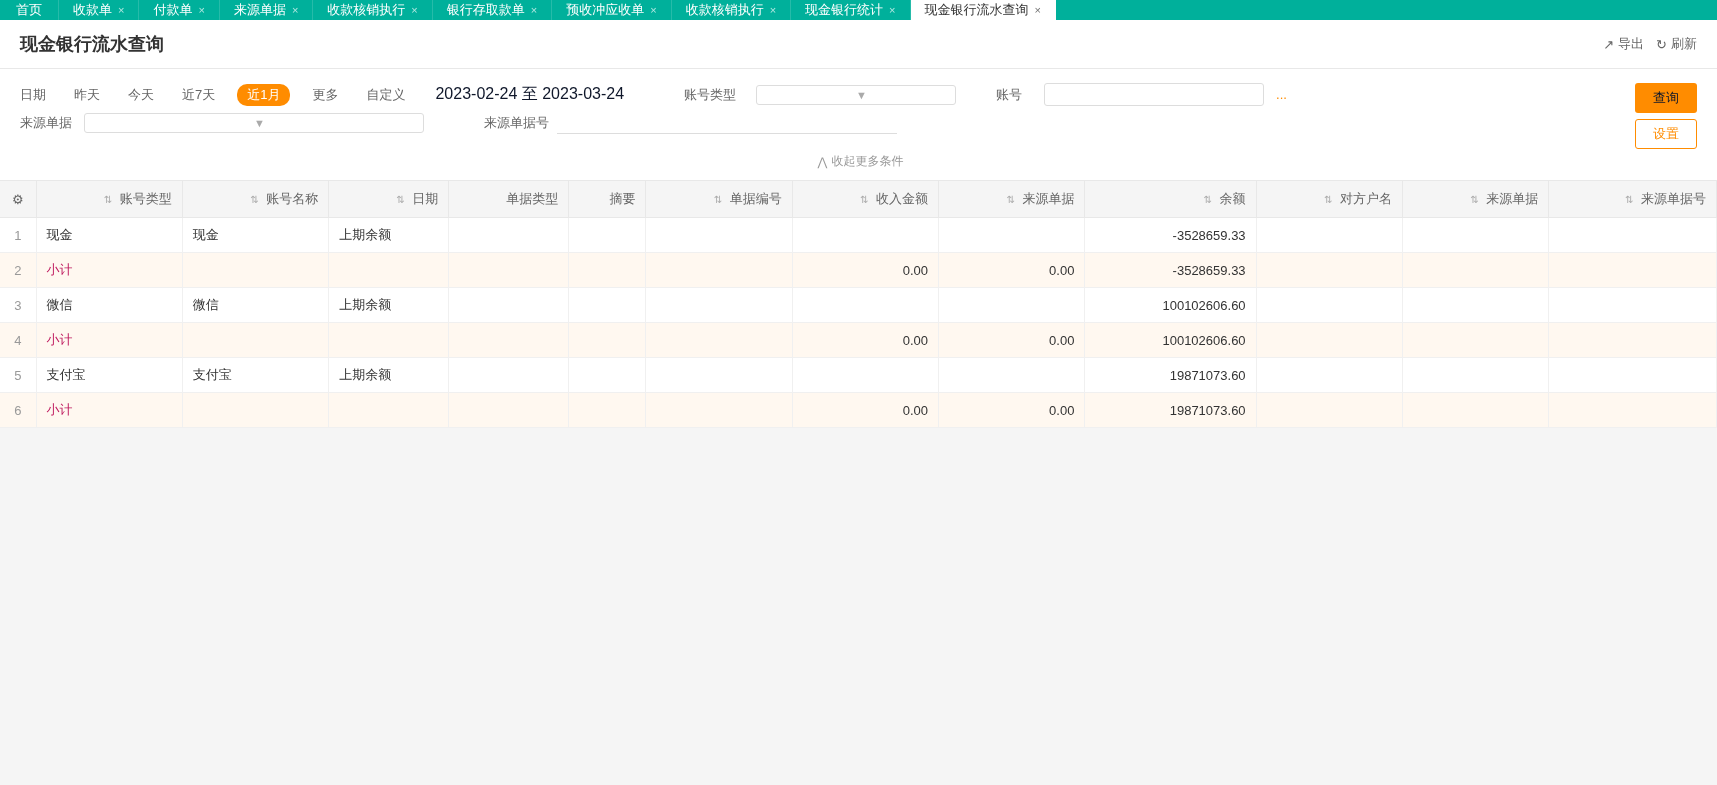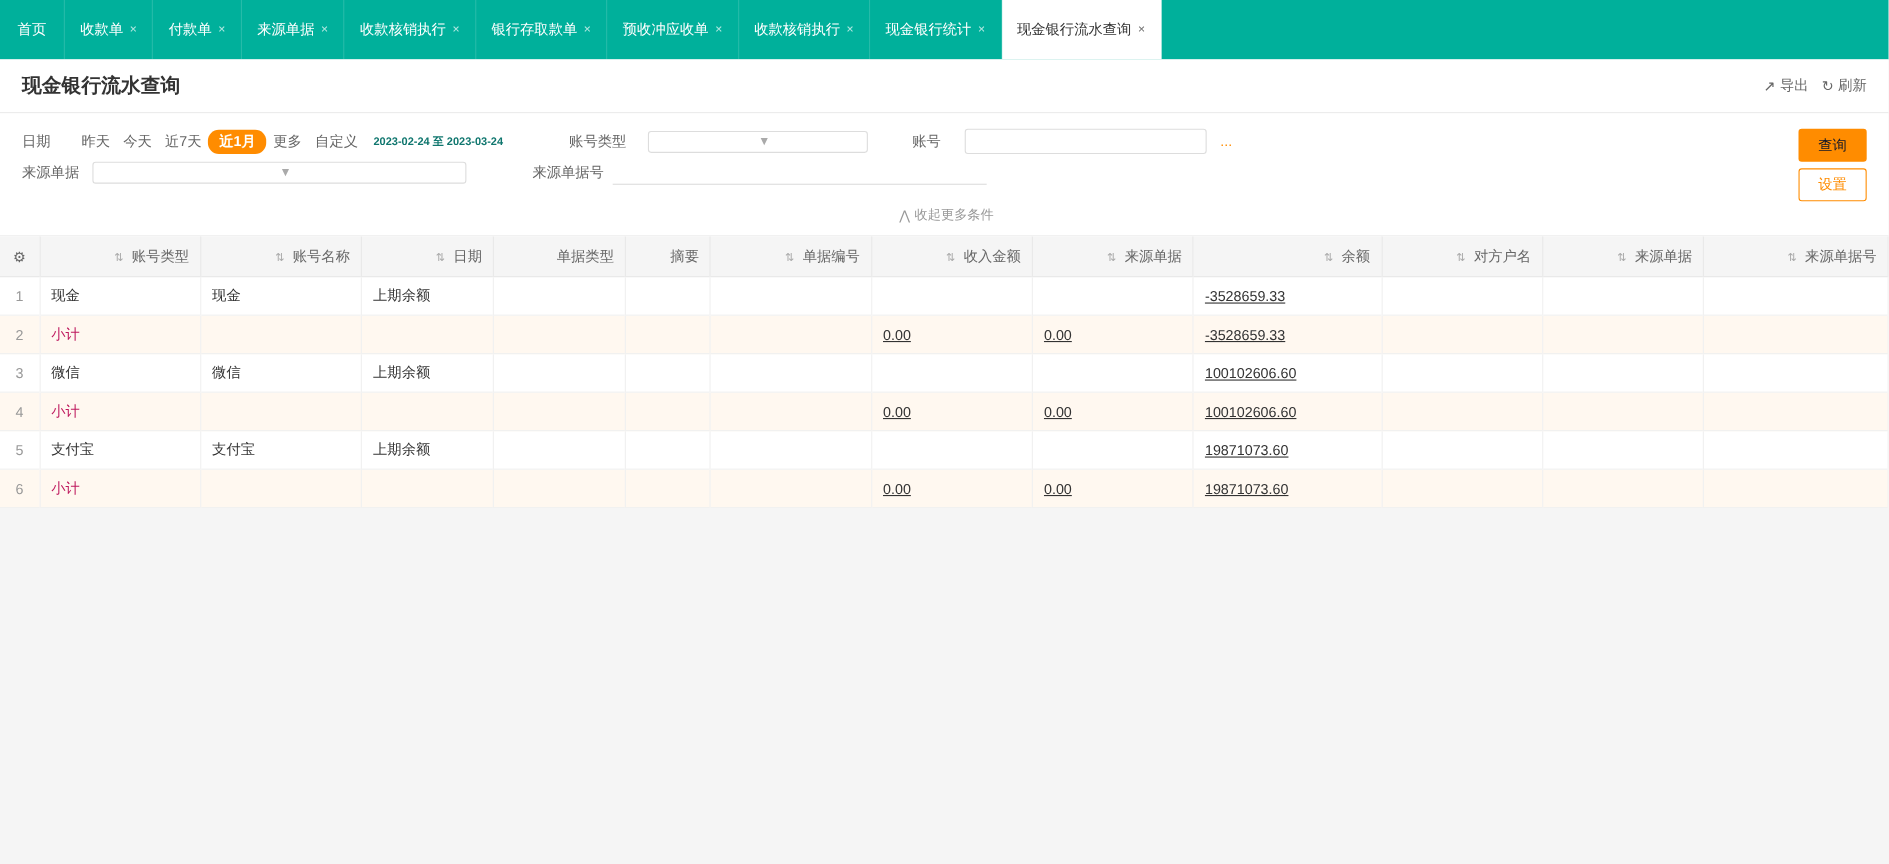--- a/index.html
+++ b/index.html
@@ -3,21 +3,21 @@
   <meta charset="utf-8">
   <style>
     * { box-sizing: border-box; margin: 0; padding: 0; font-family: 'Microsoft YaHei', Arial, sans-serif; }
     body { background: #f5f5f5; font-size: 13px; color: #333; }
 
     
     .top-nav {
       background: #00b09b;
       display: flex;
       align-items: center;
-      height: 54px;
+      height: 20px;
       padding: 0 0;
       overflow: hidden;
     }
     .nav-item {
       display: flex;
       align-items: center;
       padding: 0 14px;
       height: 100%;
       color: #fff;
       font-size: 13px;
@@ -88,42 +88,40 @@
     }
     .filter-label {
       color: #666;
       font-size: 13px;
       margin-right: 8px;
       white-space: nowrap;
       min-width: 40px;
     }
     .date-options {
       display: flex;
-      align-items: center;
-      gap: 0;
+      align-items: flex-start;
+      gap: 16px;
     }
     .date-opt {
       color: #666;
       font-size: 13px;
       cursor: pointer;
       padding: 2px 6px;
       border-radius: 3px;
     }
     .date-opt.active {
       background: #ff8c00;
       color: #fff;
       border-radius: 10px;
       padding: 2px 10px;
-      font-weight: bold;
     }
     .date-range {
-      font-size: 10px;
-      color: #0f766e;
+      font-size: 16px;
+      color: #0f172a;
       margin-left: 8px;
-      font-weight: bold;
     }
     .account-type-select {
       display: flex;
       align-items: center;
       border: 1px solid #ddd;
       border-radius: 3px;
       padding: 3px 8px;
       background: #fff;
       min-width: 200px;
       cursor: pointer;
@@ -251,21 +249,21 @@
     tbody tr.subtotal {
       background: #fff8f0;
     }
     tbody td {
       padding: 8px 10px;
       color: #333;
       border-right: 1px solid #f0f0f0;
       white-space: nowrap;
     }
     tbody td.number-col {
-      text-decoration: underline;
+      text-align: right;
     }
     tbody td.row-num {
       color: #999;
       text-align: center;
       width: 36px;
     }
     .subtotal-label {
       color: #be185d;
       font-size: 13px;
     }

